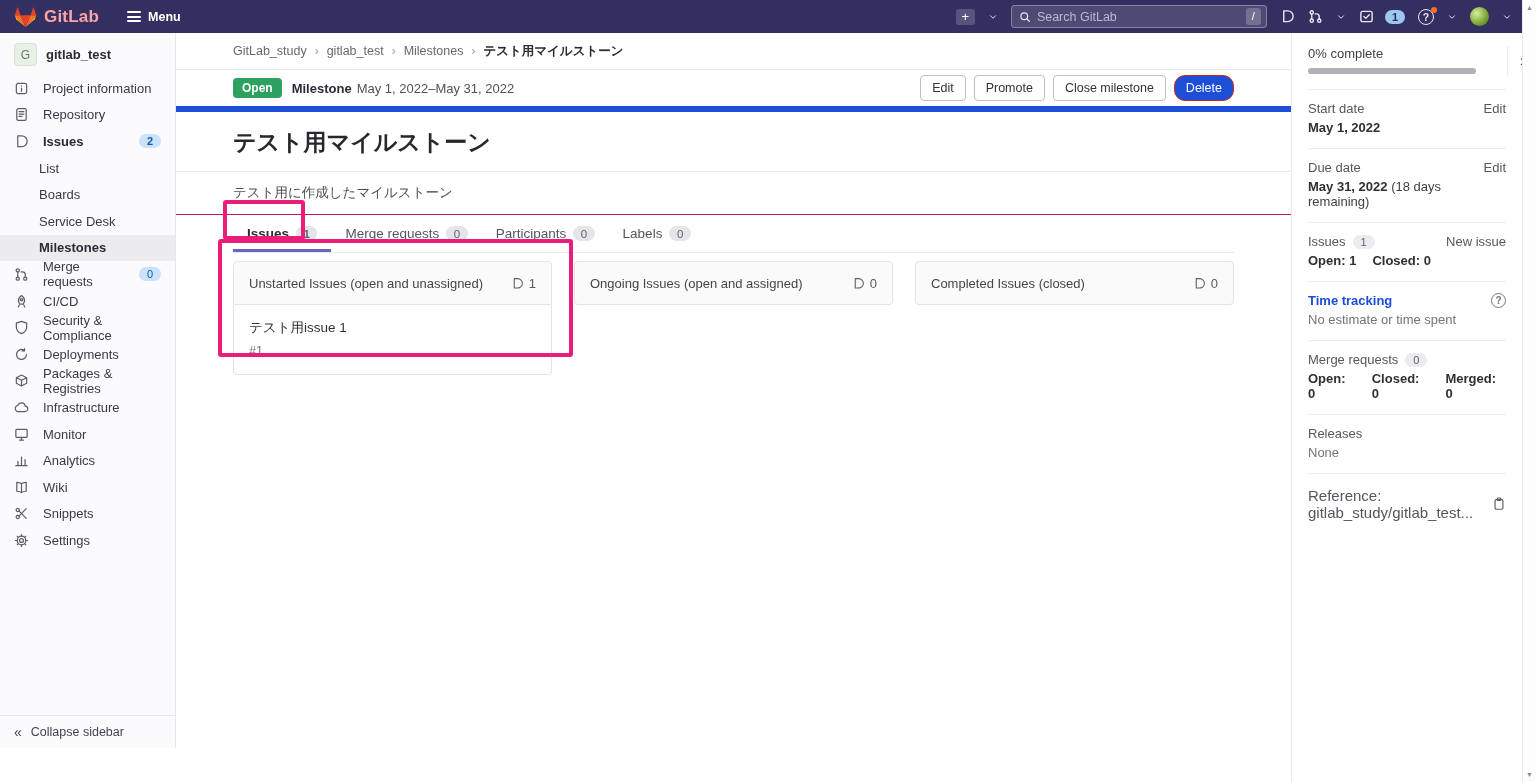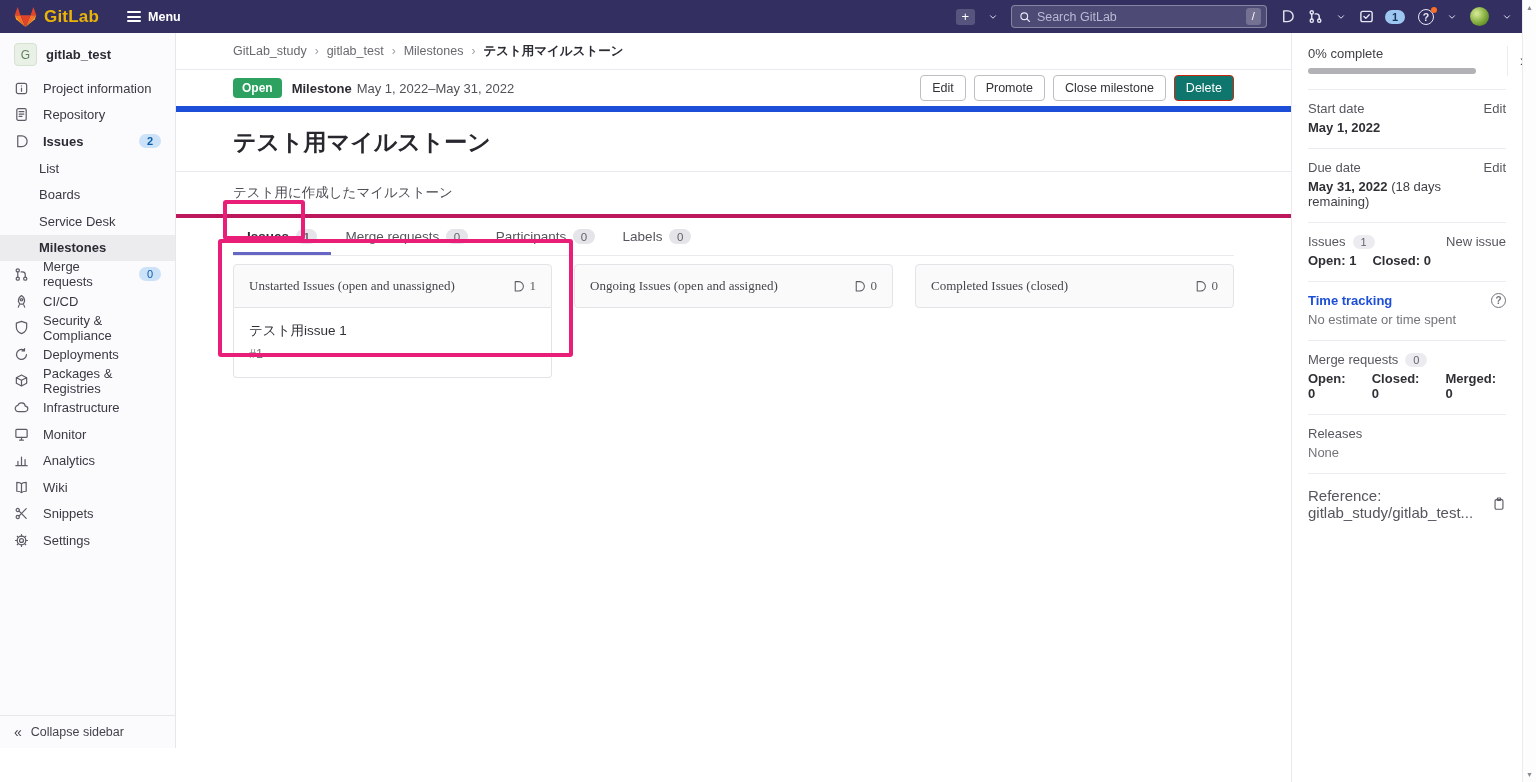--- a/index.html
+++ b/index.html
@@ -3,21 +3,21 @@
 <meta charset="utf-8">
 <style>
   * { margin:0; padding:0; box-sizing:border-box; }
   html,body { width:1536px; height:782px; overflow:hidden; }
   body { font-family:"Liberation Sans","DejaVu Sans",sans-serif; background:#fff; position:relative; color:#333238; }
 
   
   .navbar { position:absolute; top:0; left:0; width:1522px; height:33px; background:#333061;
             display:flex; align-items:center; padding:0 10px; z-index:10; }
   .logo-wrap { display:flex; align-items:center; gap:7px; margin-left:4px; }
-  .logo-text { color:#eab308; font-size:17px; font-weight:bold; letter-spacing:.2px; }
+  .logo-text { color:#fca5a5; font-size:17px; font-weight:bold; letter-spacing:.2px; }
   .menu-btn { display:flex; align-items:center; gap:7px; margin-left:28px; color:#fff; font-size:12.5px; font-weight:bold; cursor:pointer; }
   .hamburger { display:inline-block; width:14px; }
   .hamburger span { display:block; height:2px; background:#fff; margin:2.5px 0; border-radius:1px; }
   .nav-right { margin-left:auto; display:flex; align-items:center; gap:13px; }
   .plus-box { width:19px; height:16px; background:rgba(255,255,255,.18); border-radius:3px;
               color:#fff; font-size:13px; line-height:15px; text-align:center; cursor:pointer; }
   .nav-chev { display:inline-flex; }
   .searchbar { width:256px; height:23px; background:rgba(255,255,255,.13); border:1px solid rgba(255,255,255,.32);
                border-radius:4px; display:flex; align-items:center; padding:0 5px 0 7px; gap:6px; }
   .searchbar input { flex:1; background:transparent; border:none; outline:none; color:#e7e7f5; font-size:12.5px; }
@@ -68,36 +68,36 @@
   .crumb-current { font-weight:bold; color:#2b2b33; }
 
   .ms-header { height:42px; display:flex; align-items:center; padding:0 57px; border-bottom:6px solid #1d4ed8; }
   .open-badge { background:#2da160; color:#fff; font-size:12px; font-weight:bold; border-radius:4px;
                 padding:3px 9px; margin-right:10px; }
   .ms-type { font-size:13px; font-weight:bold; color:#2b2b33; margin-right:5px; }
   .ms-dates { font-size:13px; color:#535158; }
   .hdr-actions { margin-left:auto; display:flex; gap:8px; }
   .btn { height:26px; padding:0 11px; border:1px solid #bfbfc3; background:#fff; border-radius:4px;
          font-size:12.5px; color:#333238; font-family:inherit; cursor:pointer; }
-  .btn.danger { background:#0f766e; border-color:#c62a10; color:#fff; }
+  .btn.danger { background:#1d4ed8; border-color:#c62a10; color:#fff;border-radius:11px; }
 
   .ms-title-block { padding:15px 57px 13px; border-bottom:1px solid #eaeaee; }
   .ms-title { font-size:23px; font-weight:bold; color:#28272d; }
-  .ms-desc-block { padding:12px 57px; border-bottom:4px solid #be185d;font-family:Liberation Serif, serif; }
+  .ms-desc-block { padding:12px 57px; border-bottom:1px solid #be185d;font-family:Liberation Serif, serif; }
   .ms-desc { font-size:13.5px; color:#4f4f57; }
 
   .tabs { margin:0 57px; display:flex; border-bottom:1px solid #eaeaee; height:38px; }
   .tab { display:flex; align-items:center; gap:7px; padding:0 14px; font-size:13.5px; color:#55555d; cursor:pointer; }
   .tab.active { font-weight:bold; color:#2b2b33; box-shadow:inset 0 -3px 0 #6666c4; }
   .count-pill { background:#e4e4e9; color:#616169; font-size:11.5px; border-radius:9px; padding:1.5px 7.5px; }
 
   .board { display:flex; gap:22px; padding:8px 57px 0; }
   .col { width:319px; flex:none; }
   .col-header { height:44px; display:flex; align-items:center; padding:0 15px; background:#fafafa;
-                border:1px solid #e4e4e8; border-radius:4px; font-size:13px; color:#45454d;font-family:Liberation Serif, serif; }
+                border:1px solid #e4e4e8; border-radius:4px; font-size:13px; color:#45454d; }
   .col.has-items .col-header { border-radius:4px 4px 0 0; }
   .col-count { margin-left:auto; display:flex; align-items:center; gap:5px; color:#5b5b63; font-size:13px; }
   .col-body { border:1px solid #e4e4e8; border-top:none; border-radius:0 0 4px 4px; background:#fff;
               padding:14px 15px 16px; }
   .issue-title { font-size:13.5px; color:#303038; cursor:pointer; }
   .issue-id { font-size:12.5px; color:#73737b; margin-top:7px; }
 
   
   .rsidebar { position:absolute; left:1291px; top:33px; width:231px; height:749px; background:#fff;
               border-left:1px solid #eaeaee; padding:13px 16px 0; font-size:13px; }

